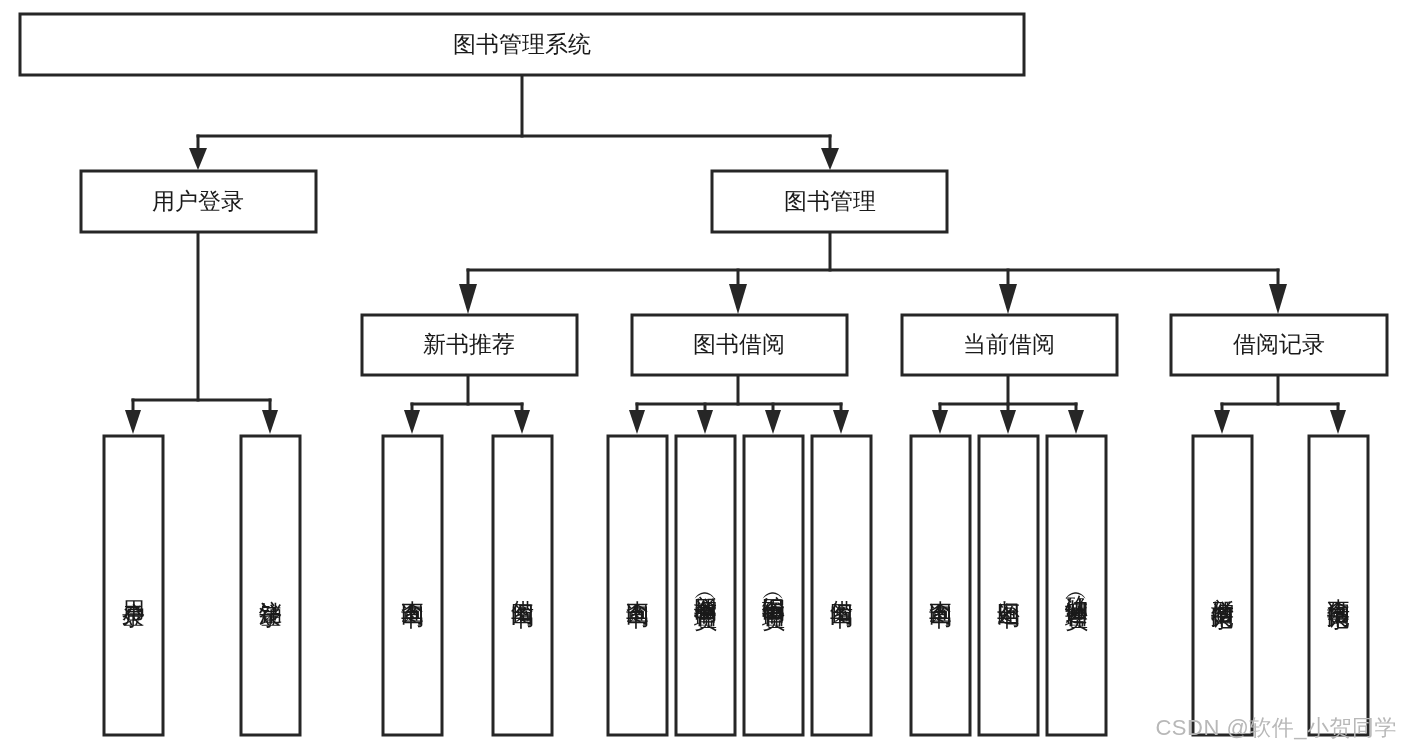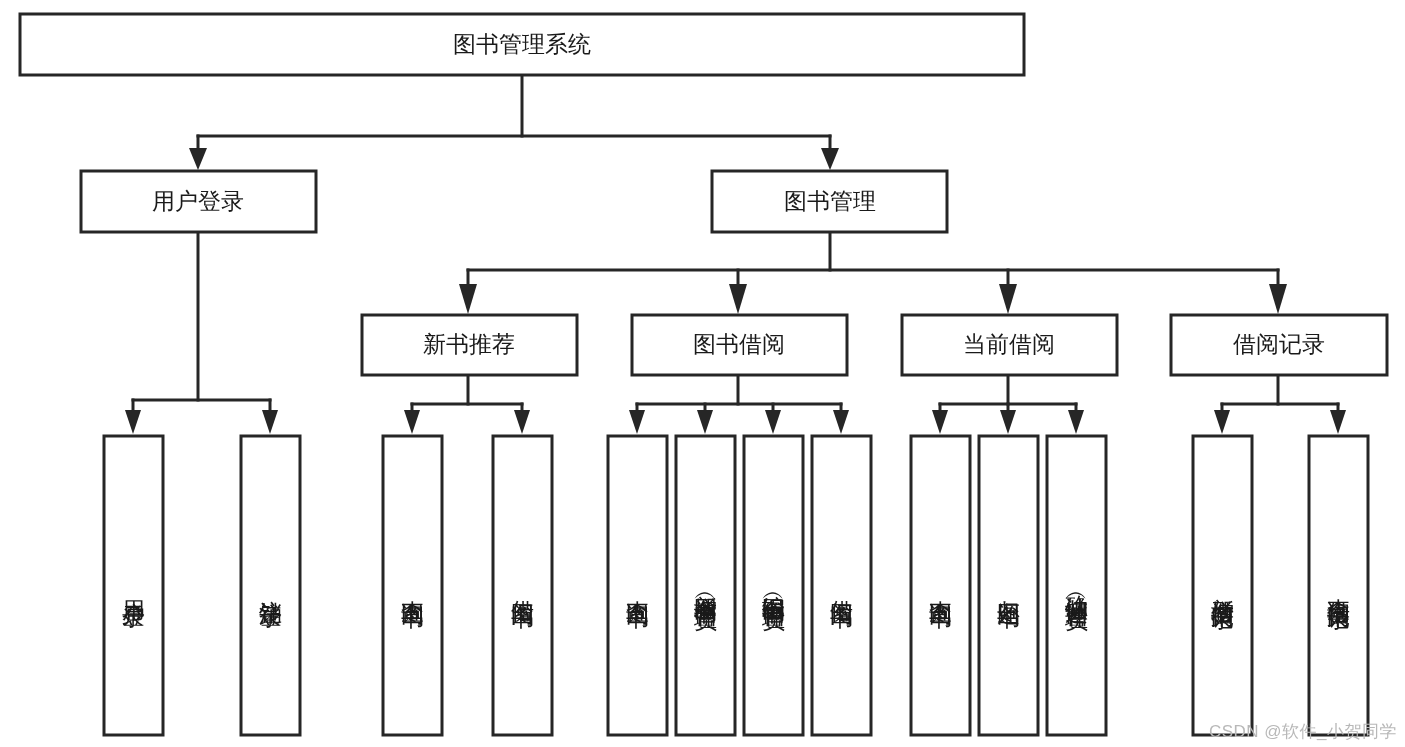--- a/index.html
+++ b/index.html
@@ -67,21 +67,21 @@
     color: #1a1a1a;
     letter-spacing: 2px;
     white-space: nowrap;
     text-align: center;
   }
   .watermark {
     position: absolute;
     right: 8px;
     bottom: 4px;
     font-family: "Liberation Sans", "DejaVu Sans", sans-serif;
-    font-size: 17px;
+    font-size: 22px;
     color: #b8b8b8;
     letter-spacing: 0.5px;
     white-space: nowrap;
   }
 </style>
 </head>
 <body>
 
 <div id="diagram-root">
 

